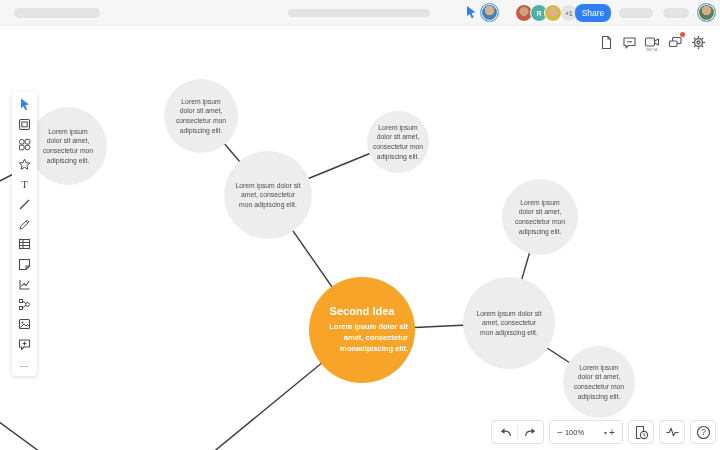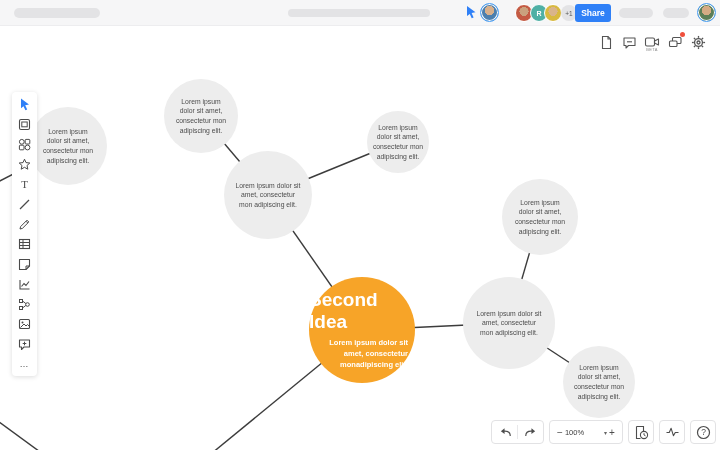--- a/index.html
+++ b/index.html
@@ -3,36 +3,36 @@
 <meta charset="utf-8">
 <style>
   * { margin:0; padding:0; box-sizing:border-box; }
   html,body { width:720px; height:450px; overflow:hidden; font-family:"Liberation Sans","DejaVu Sans",sans-serif; background:#fff; }
   .stage { position:absolute; inset:0; background:#fff; }
   .connector-layer { position:absolute; inset:0; z-index:1; }
   .node-layer { position:absolute; inset:0; z-index:2; }
   .mnode { position:absolute; border-radius:50%; display:flex; align-items:center; justify-content:center; }
   .mnode-text { font-size:6.8px; line-height:1.4; color:#4d4d4d; text-align:center; }
   .center-node { position:absolute; border-radius:50%; display:flex; flex-direction:column; align-items:center; justify-content:center; z-index:3; }
-  .center-title { color:#fff; font-weight:bold; font-size:19px; margin-bottom:5px; }
+  .center-title { color:#fff; font-weight:bold; font-size:11px; margin-bottom:5px; }
   .center-body { color:#fff; font-weight:bold; font-size:7.5px; line-height:1.45; text-align:right; width:92px; }
 
   
   .topbar { position:absolute; top:0; left:0; width:720px; height:26px; background:#f6f6f7; border-bottom:1px solid #ededef; z-index:10; }
   .pill { position:absolute; background:#e3e3e5; border-radius:5px; }
   .cursor-ico { position:absolute; left:465px; top:5px; }
   .avatar { border-radius:50%; position:absolute; }
   .ringed { border:1.5px solid #4a9ff5; box-shadow:inset 0 0 0 1px #fff; }
   .photo1 { background:radial-gradient(circle at 50% 38%, #d8b08c 0 34%, #4c7fae 35% 100%); }
   .photo2 { background:radial-gradient(circle at 50% 40%, #caa27e 0 36%, #c45b44 37% 100%); }
   .photo3 { background:radial-gradient(circle at 50% 40%, #d9b48a 0 36%, #d8b93f 37% 100%); }
   .photo4 { background:radial-gradient(circle at 50% 38%, #d5ab84 0 34%, #5d7f57 35% 100%); }
   .initial-av { background:#4fb0a5; color:#fff; font-size:7px; font-weight:bold; display:flex; align-items:center; justify-content:center; }
   .badge-av { background:#e3e3e5; color:#555; font-size:6.5px; display:flex; align-items:center; justify-content:center; }
-  .share-btn { position:absolute; left:575px; top:4px; width:36px; height:18px; background:#2f80f7; border:none; border-radius:3px; color:#fff; font-size:8.5px; font-weight:bold; cursor:pointer; font-family:inherit; }
+  .share-btn { position:absolute; left:575px; top:4px; width:36px; height:18px; background:#2f80f7; border:none; border-radius:8px; color:#fff; font-size:8.5px; font-weight:normal; cursor:pointer; font-family:inherit; }
 
   
   .actions { position:absolute; top:32px; right:12px; display:flex; gap:3px; z-index:5; }
   .act-btn { width:20px; height:20px; position:relative; display:flex; align-items:center; justify-content:center; background:transparent; border:none; cursor:pointer; }
   .beta-tag { position:absolute; left:50%; transform:translateX(-50%); top:15px; font-size:4px; color:#8a8a8a; letter-spacing:.3px; }
   .red-dot { position:absolute; top:0px; right:0px; width:5px; height:5px; border-radius:50%; background:#f0503c; }
 
   
   .toolbar { position:absolute; left:12px; top:92px; width:25px; background:#fff; border-radius:4px; box-shadow:0 1px 5px rgba(0,0,0,.14); z-index:5; padding:2px 0; display:flex; flex-direction:column; align-items:center; }
   .tool-btn { width:25px; height:20px; display:flex; align-items:center; justify-content:center; background:transparent; border:none; cursor:pointer; color:#4a4a4a; }

